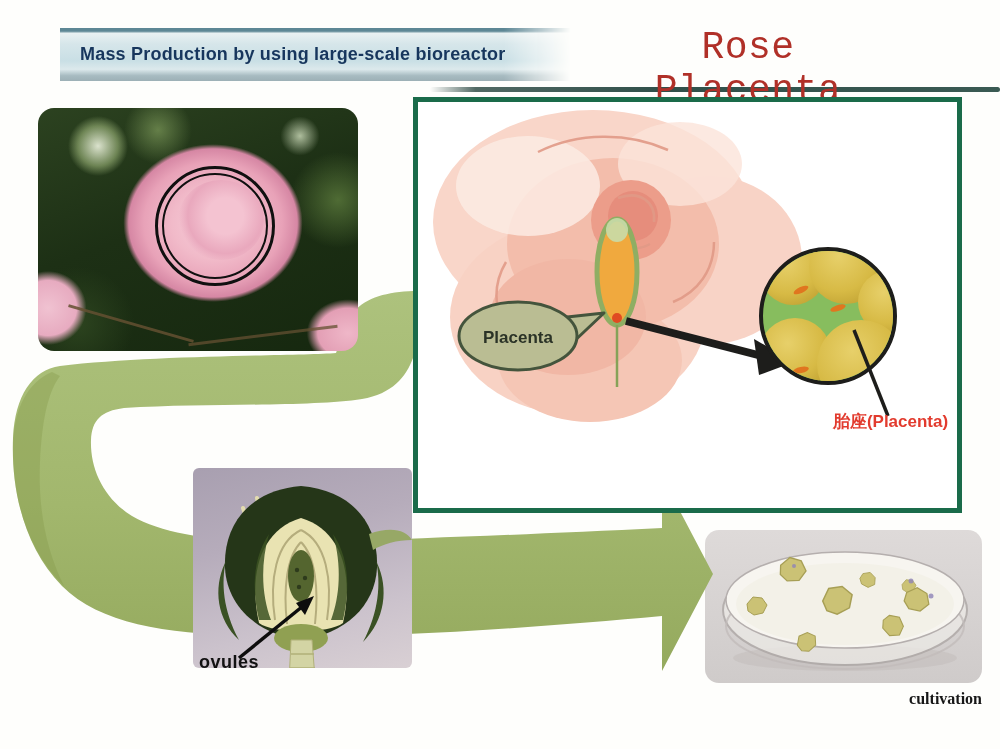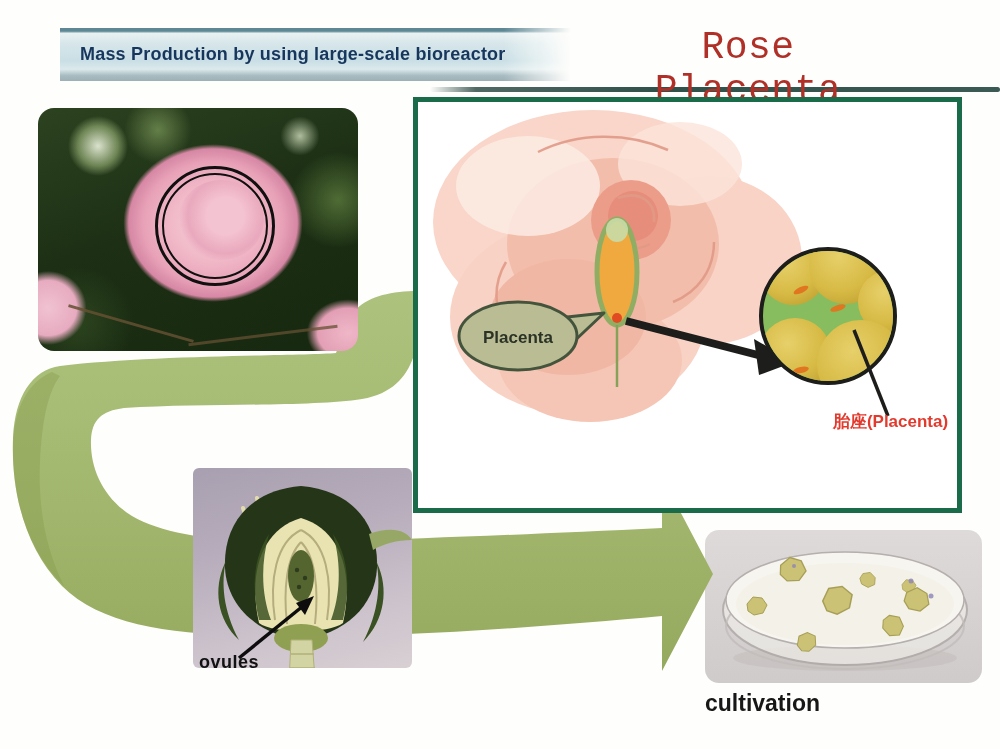--- a/index.html
+++ b/index.html
@@ -14,22 +14,22 @@
     display:flex;align-items:center;}
   .header-bar .banner-text{padding-left:20px;font-size:18px;font-weight:bold;color:#17365d;letter-spacing:.2px;}
   .header-shadow{position:absolute;left:430px;top:87px;width:570px;height:5px;border-radius:3px;
     background:linear-gradient(90deg,rgba(51,79,73,0) 0%,rgba(51,79,73,.85) 8%,#30504a 40%,#3a5a53 100%);}
   .page-title{position:absolute;left:618px;top:26px;width:260px;
     font-family:Liberation Mono, monospace;font-size:38px;color:#b03028;letter-spacing:.5px;text-align:center;}
 
   
   .cultivation-card{position:absolute;left:705px;top:530px;width:277px;height:153px;border-radius:14px;
     background:linear-gradient(180deg,#dedad9 0%,#d6d2d1 55%,#cfcbca 100%);}
-  .cultivation-label{position:absolute;left:705px;top:690px;width:277px;text-align:left;
-    font-family:Liberation Sans, sans-serif;font-weight:bold;font-size:23px;color:#171717;}
+  .cultivation-label{position:absolute;left:705px;top:690px;width:277px;text-align:right;
+    font-family:Liberation Serif, serif;font-weight:bold;font-size:16px;color:#171717;}
 
   
   .damask-label{position:absolute;left:126px;top:364px;font-size:27px;font-weight:bold;color:#f8f6ea;
     letter-spacing:.5px;text-shadow:0 2px 2px rgba(80,95,45,.45);}
 
   
   .bud-card{position:absolute;left:193px;top:468px;width:219px;height:200px;border-radius:6px;overflow:hidden;
     background:linear-gradient(165deg,#a89fb0 0%,#b6acbb 35%,#cbc2cc 72%,#d9d0d4 100%);}
   .ovules-label{position:absolute;left:6px;top:184px;font-size:18px;font-weight:bold;color:#121212;letter-spacing:.5px;}
 

